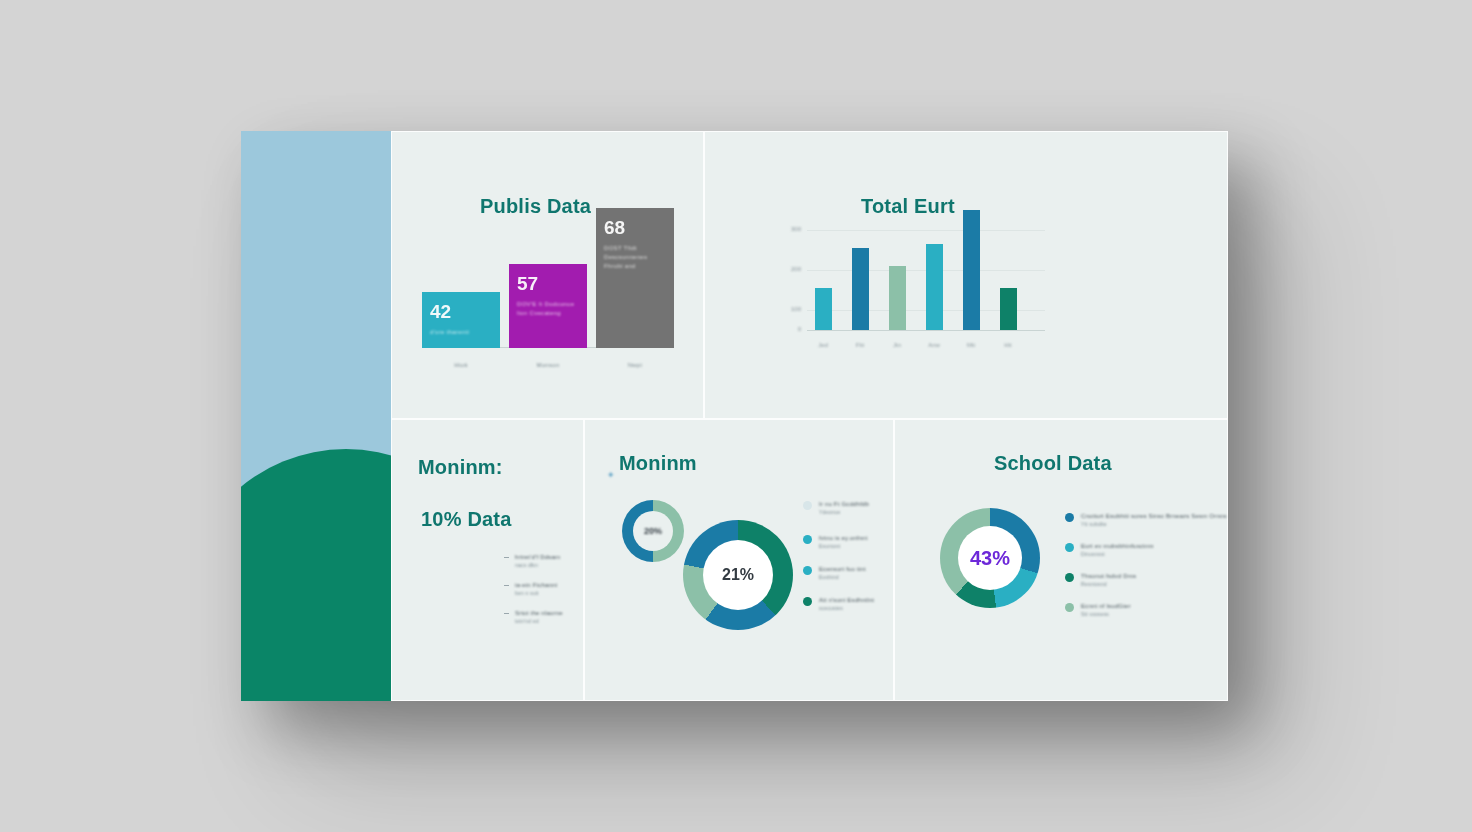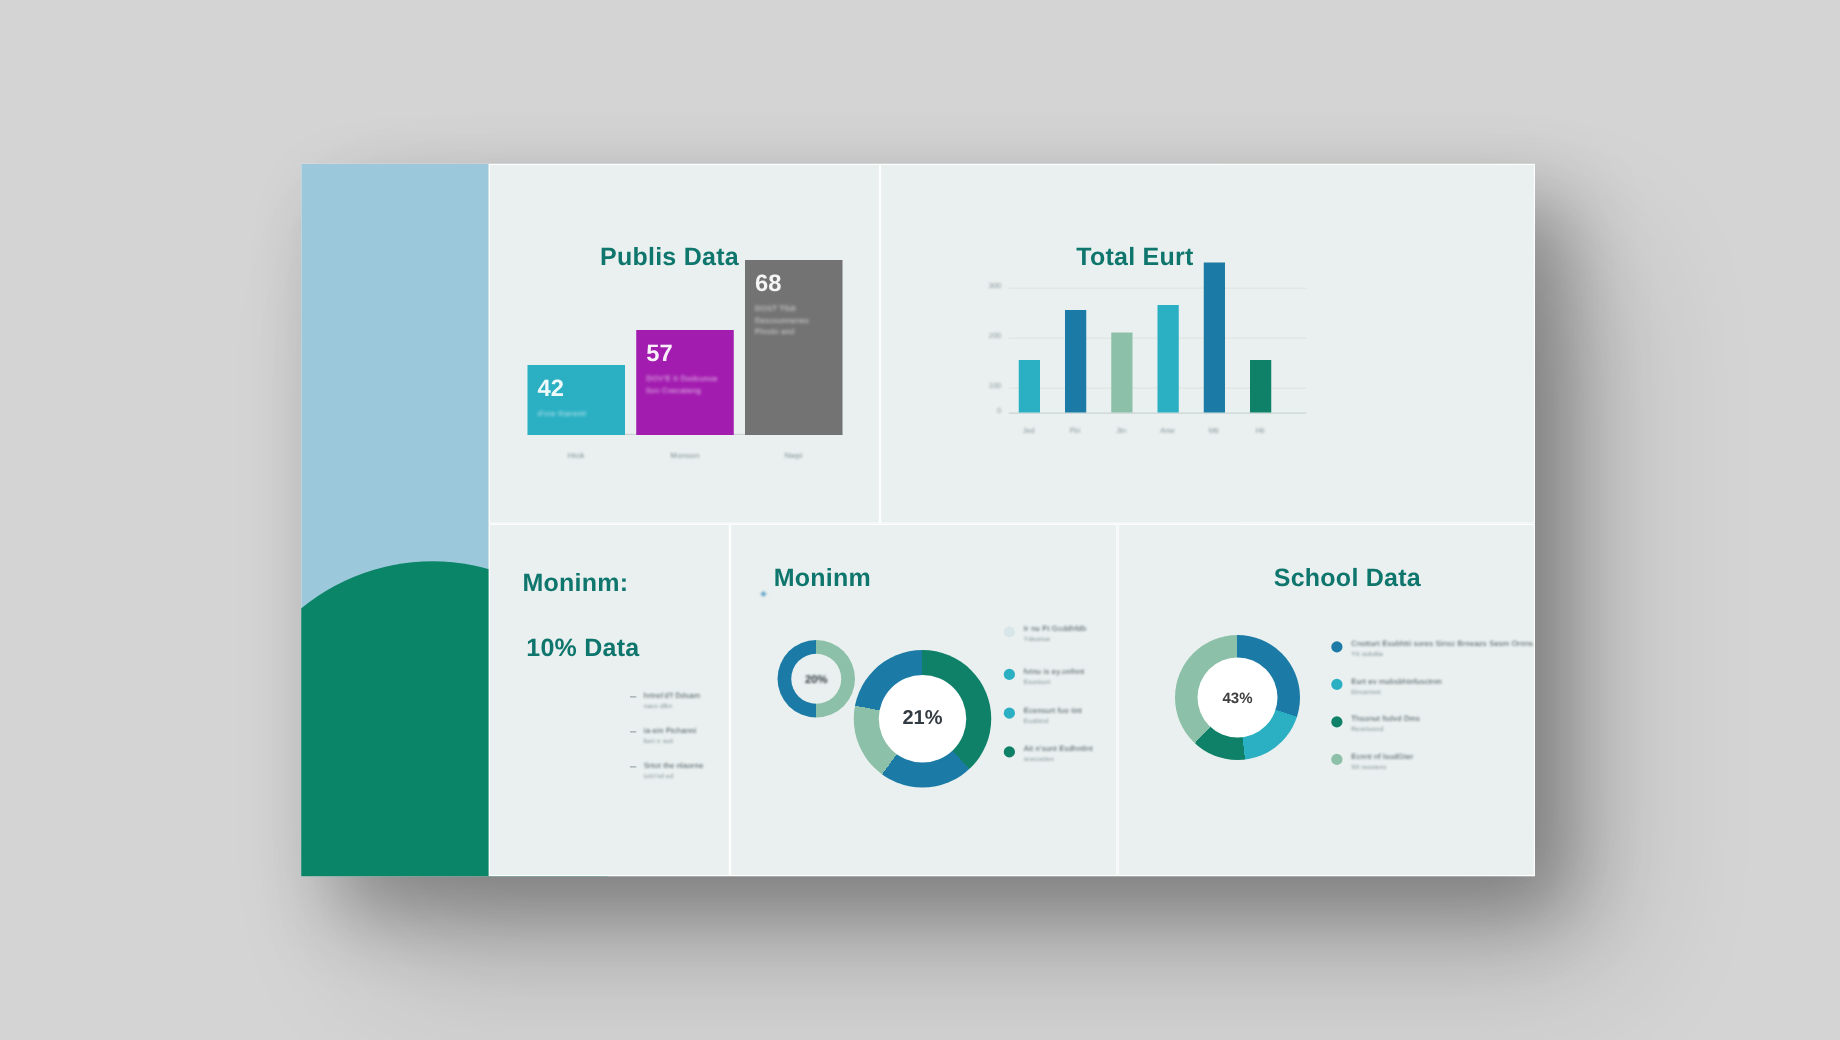--- a/index.html
+++ b/index.html
@@ -272,21 +272,21 @@
           </span>
         </div>
       </div>
     </div>
 
     <div class="panel" id="panel-monthly">
       <div class="panel-title" style="left:34px; top:32px;">Moninm</div>
 
       <div id="monthly-spark">✦</div>
 
-      <div class="donut" style="left:37px; top:92px; width:62px; height:62px;
+      <div class="donut" style="left:37px; top:80px; width:62px; height:62px;
                   background: conic-gradient(#8cc0a8 0deg 180deg, #1b7ba6 180deg 360deg); text-align: center;">
         <div class="donut-hole" style="width:40px; height:40px; background:#eaf0ef;">
           <span class="donut-val" style="font-size:9px; color:#333b42; filter:blur(0.9px);">20%</span>
         </div>
       </div>
 
       <div class="donut" style="left:98px; top:100px; width:110px; height:110px;
                   background: conic-gradient(#0e8168 0deg 137deg, #1b7ba6 137deg 216deg, #8cc0a8 216deg 281deg, #1b7ba6 281deg 360deg);">
         <div class="donut-hole" style="width:70px; height:70px; background:#ffffff;">
           <span class="donut-val" style="font-size:16px; color:#333b42; filter:blur(0.6px);">21%</span>
@@ -319,26 +319,26 @@
           <span class="legend-dot" style="background:#0e8168;"></span>
           <span class="legend-text">
             <span class="legend-main" style="display:block;">Ait n'sunt Esdhntlnt</span>
             <span class="legend-sub" style="display:block;">scecustes</span>
           </span>
         </div>
       </div>
     </div>
 
     <div class="panel" id="panel-school">
-      <div class="panel-title" style="left:124px; top:32px;">School Data</div>
+      <div class="panel-title" style="left:99px; top:32px;">School Data</div>
 
       <div class="donut" style="left:45px; top:88px; width:100px; height:100px;
                   background: conic-gradient(#1b7ba6 0deg 108deg, #2aafc3 108deg 173deg, #0e8168 173deg 223deg, #8cc0a8 223deg 360deg);">
         <div class="donut-hole" style="width:64px; height:64px; background:#ffffff;">
-          <span class="donut-val" style="font-size:12px; color:#404040; filter:blur(0.6px);">43%</span>
+          <span class="donut-val" style="font-size:20px; color:#6d28d9; filter:blur(0.6px);">43%</span>
         </div>
       </div>
 
       <div class="legend" style="left:170px; top:92px; width:160px;">
         <div class="legend-item" style="margin-bottom:14px;">
           <span class="legend-dot" style="background:#1b7ba6;"></span>
           <span class="legend-text">
             <span class="legend-main" style="display:block;">Cnotturt Esubhtti sores Sinsc Brneazs Sesm Ornns</span>
             <span class="legend-sub" style="display:block;">Ytt subdite</span>
           </span>

